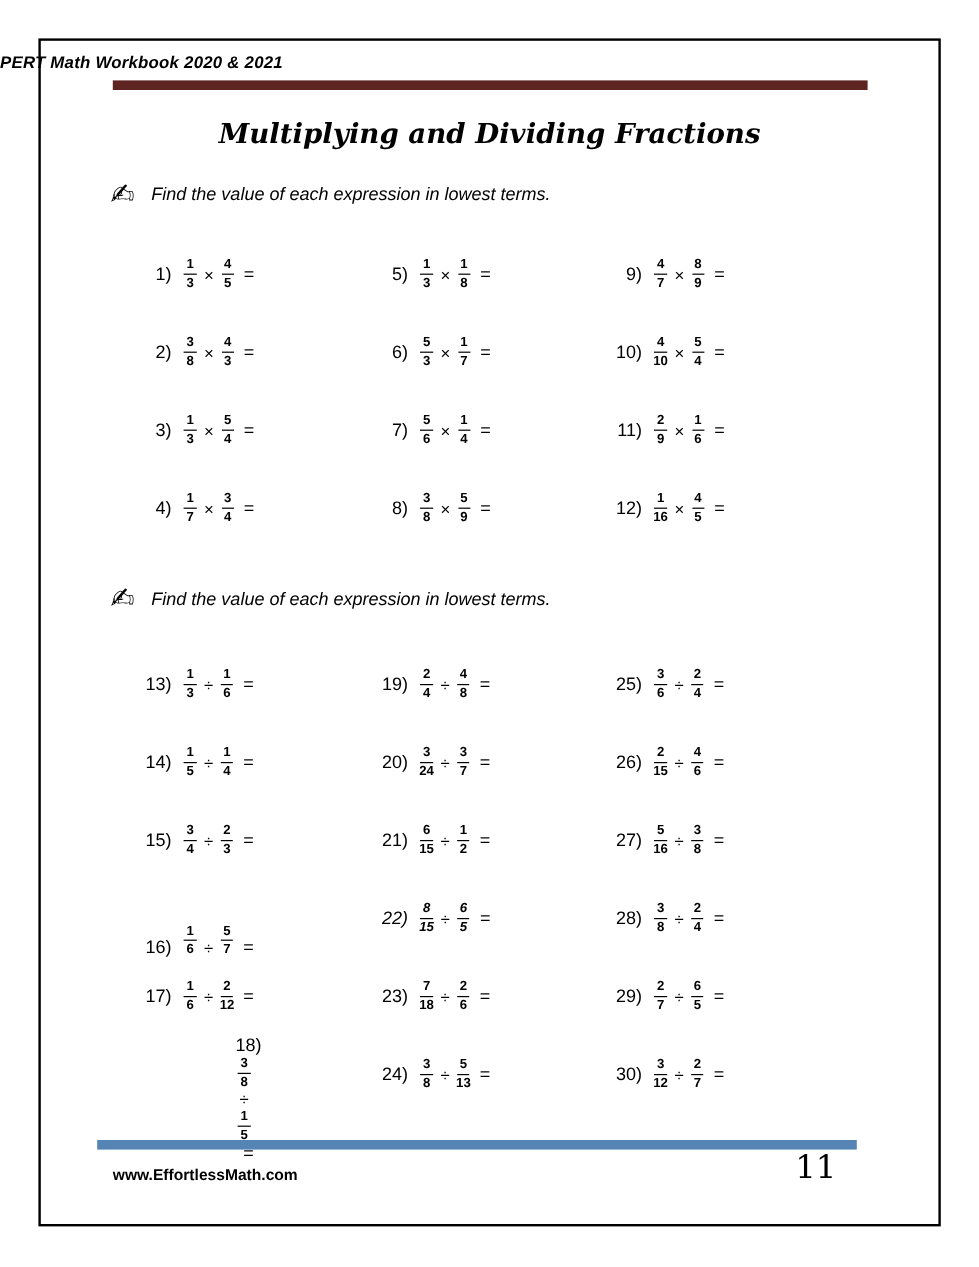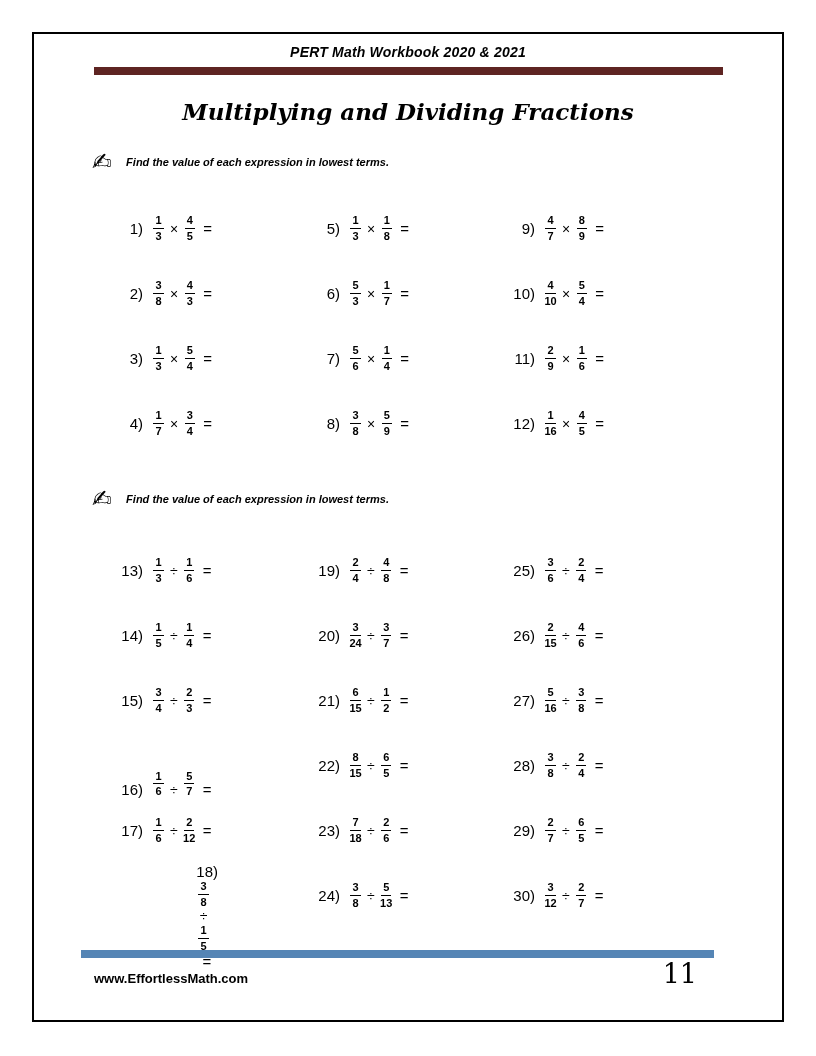--- a/index.html
+++ b/index.html
@@ -13,21 +13,21 @@
   }
   .page-border {
     position: absolute;
     left: 32px; top: 32px;
     width: 752px; height: 990px;
     border: 2px solid #000;
   }
   .header-title {
     position: absolute;
     top: 44px; left: 0; width: 100%;
-    text-align: center;
+    text-align: left;
     font-size: 14px;
     font-weight: bold;
     font-style: italic;
     letter-spacing: 0.2px;
   }
   .header-bar {
     position: absolute;
     top: 67px; left: 94px;
     width: 629px; height: 8px;
     background: #5e2422;
@@ -49,22 +49,22 @@
   }
   .instruction.first  { top: 150px; }
   .instruction.second { top: 487px; }
   .instr-icon {
     font-family: "DejaVu Sans", sans-serif;
     font-size: 24px;
     line-height: 1;
     margin-right: 14px;
   }
   .instr-text {
-    font-size: 11px;
-    font-weight: bold;
+    font-size: 15px;
+    font-weight: normal;
     font-style: italic;
   }
   .problem-grid {
     position: absolute;
     left: 105px; right: 40px;
     display: grid;
     grid-template-columns: 197px 195px auto;
   }
   .problem-grid.first  { top: 196px; }
   .problem-grid.second { top: 538px; }
@@ -414,21 +414,21 @@
         <span class="nu">6</span>
         <span class="de">15</span>
       </span>
       <span class="op">÷</span>
       <span class="frac">
         <span class="nu">1</span>
         <span class="de">2</span>
       </span>
       <span class="eq">=</span>
     </div>
-    <div class="problem" style="grid-area: 4 / 2;">
+    <div class="problem" style="grid-area: 4 / 2; font-style: italic;">
       <span class="pnum">22)</span>
       <span class="frac">
         <span class="nu">8</span>
         <span class="de">15</span>
       </span>
       <span class="op">÷</span>
       <span class="frac">
         <span class="nu">6</span>
         <span class="de">5</span>
       </span>

